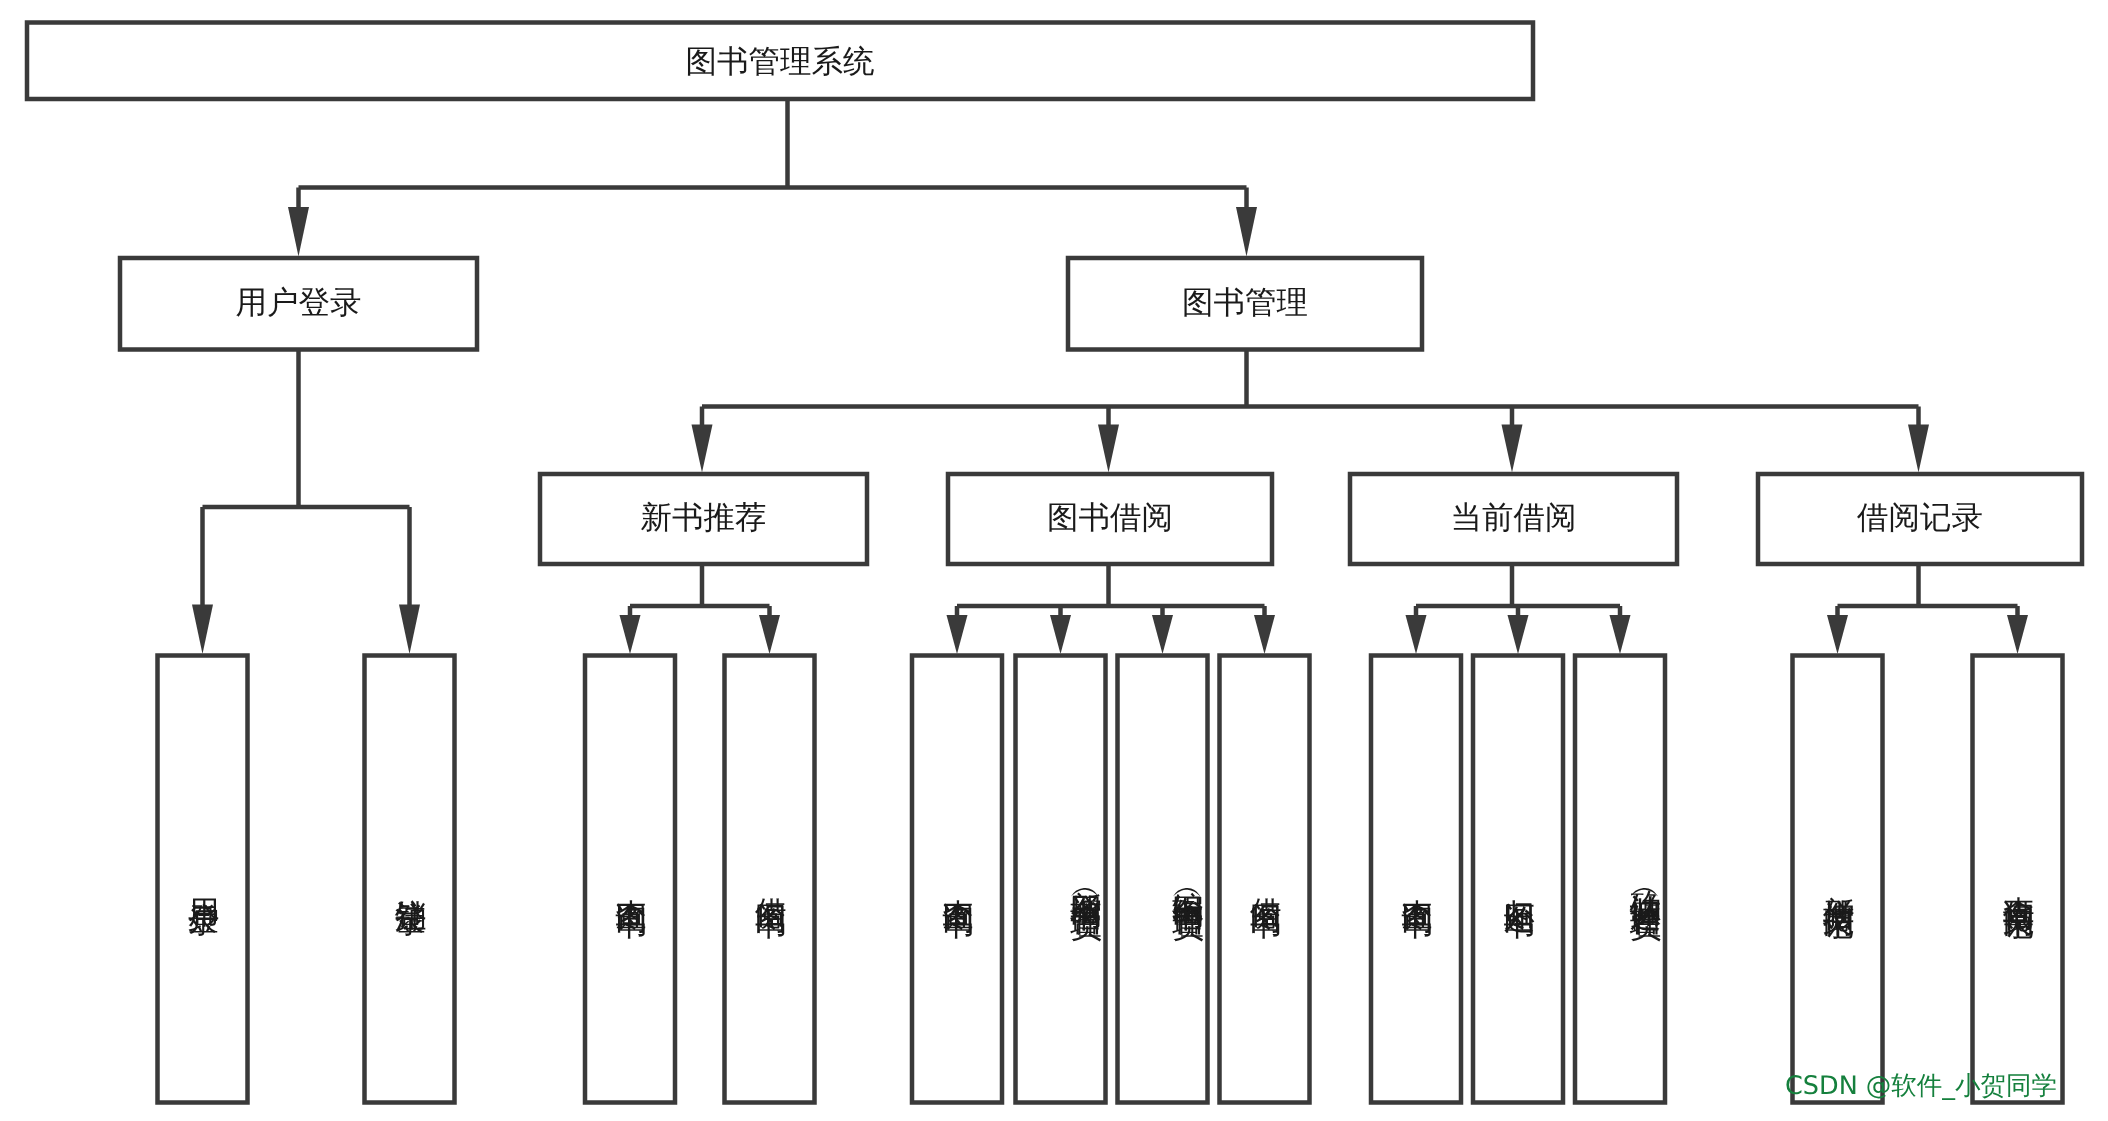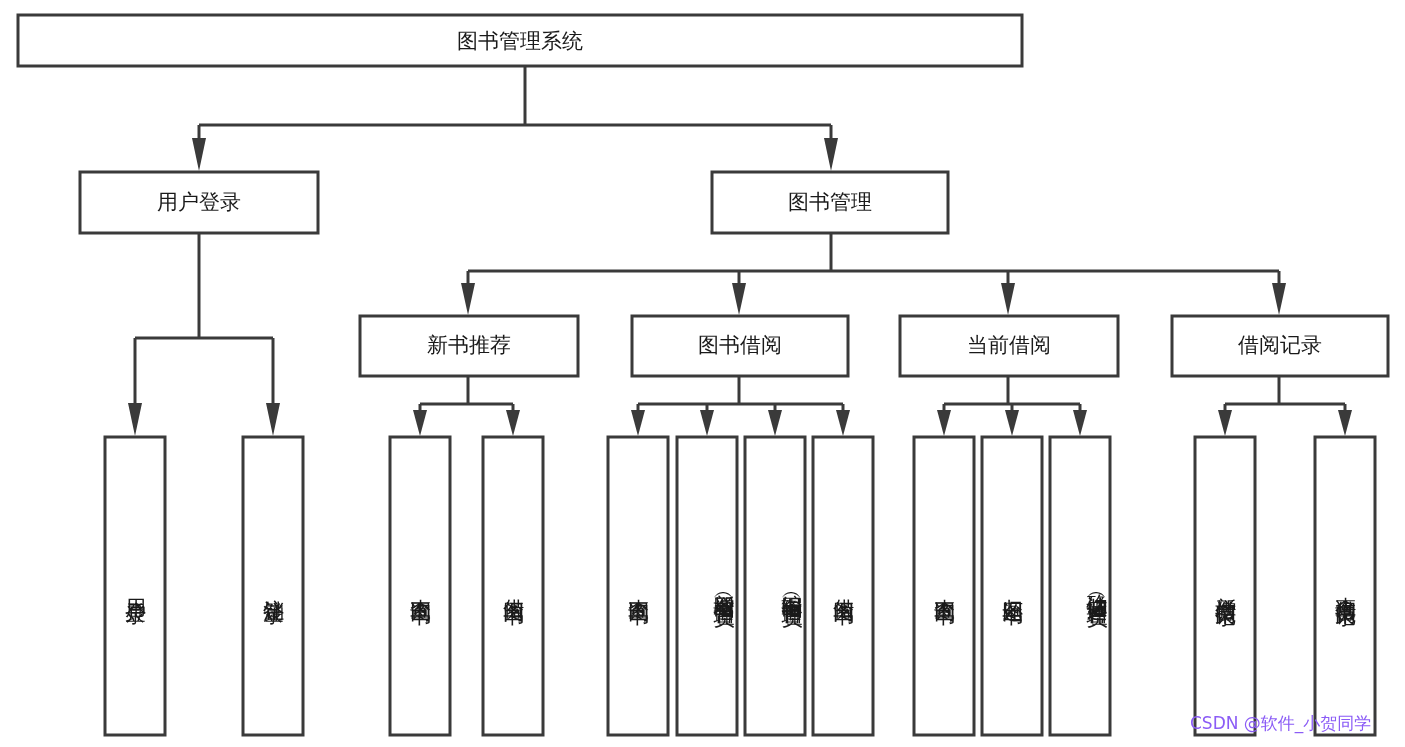--- a/index.html
+++ b/index.html
@@ -61,21 +61,21 @@
     white-space: nowrap;
     display: flex;
     align-items: center;
     justify-content: center;
     pointer-events: none;
   }
   .watermark {
     position: absolute;
     font-family: "DejaVu Sans", "Liberation Sans", sans-serif;
     font-size: 17px;
-    color: #8b5cf6;
+    color: #15803d;
     white-space: nowrap;
     left: 1190px;
     top: 712px;
   }
 </style>
 </head>
 <body>
 
 <div id="diagram-root">
 

